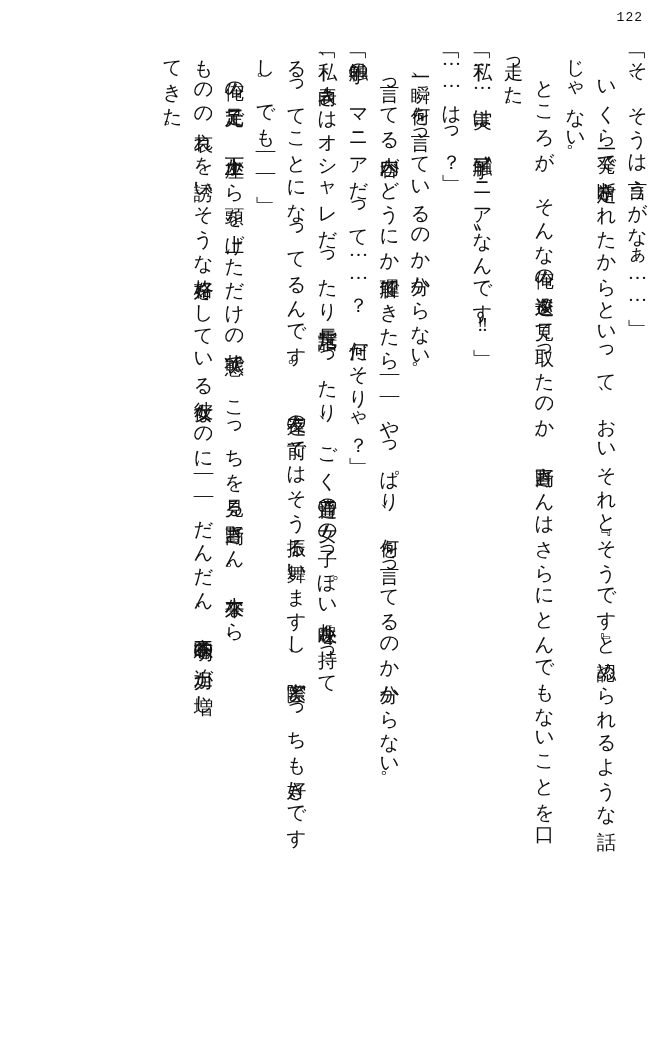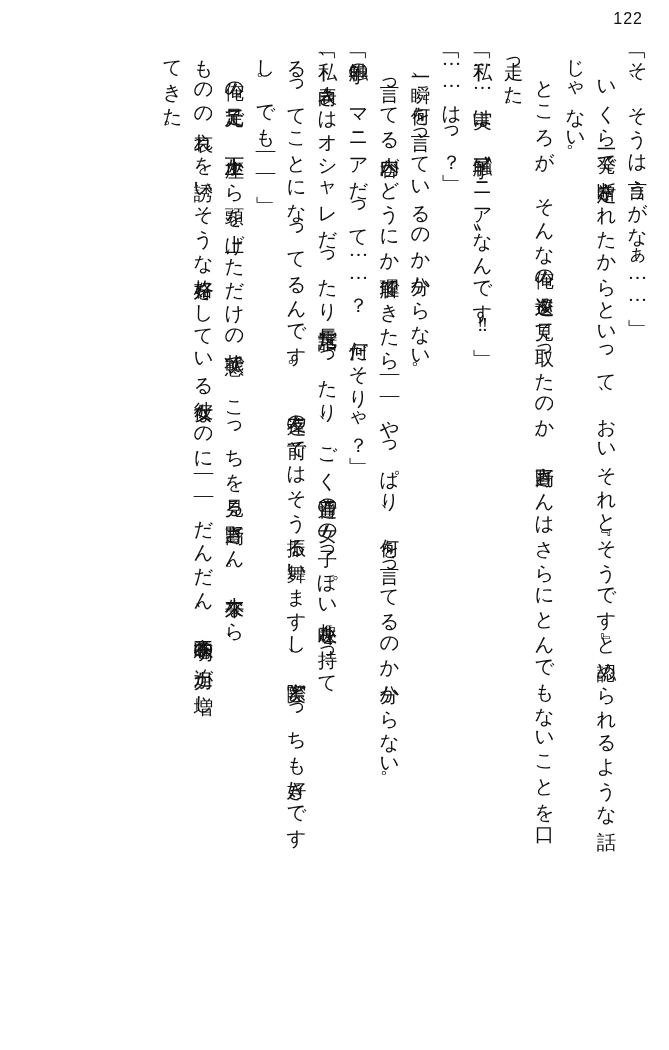--- a/index.html
+++ b/index.html
@@ -15,23 +15,23 @@
     position: relative;
     width: 669px;
     height: 1050px;
     background: #ffffff;
     overflow: hidden;
   }
   #page-number {
     position: absolute;
     top: 10px;
     right: 26px;
-    font-size: 16px;
+    font-size: 13px;
     letter-spacing: 1px;
-    font-family: Liberation Sans, sans-serif;
+    font-family: Liberation Mono, monospace;
     color: #111;
   }
   #text-body {
     position: absolute;
     top: 46px;
     right: 22px;
     bottom: 24px;
     left: 30px;
     display: flex;
     flex-direction: row-reverse;

